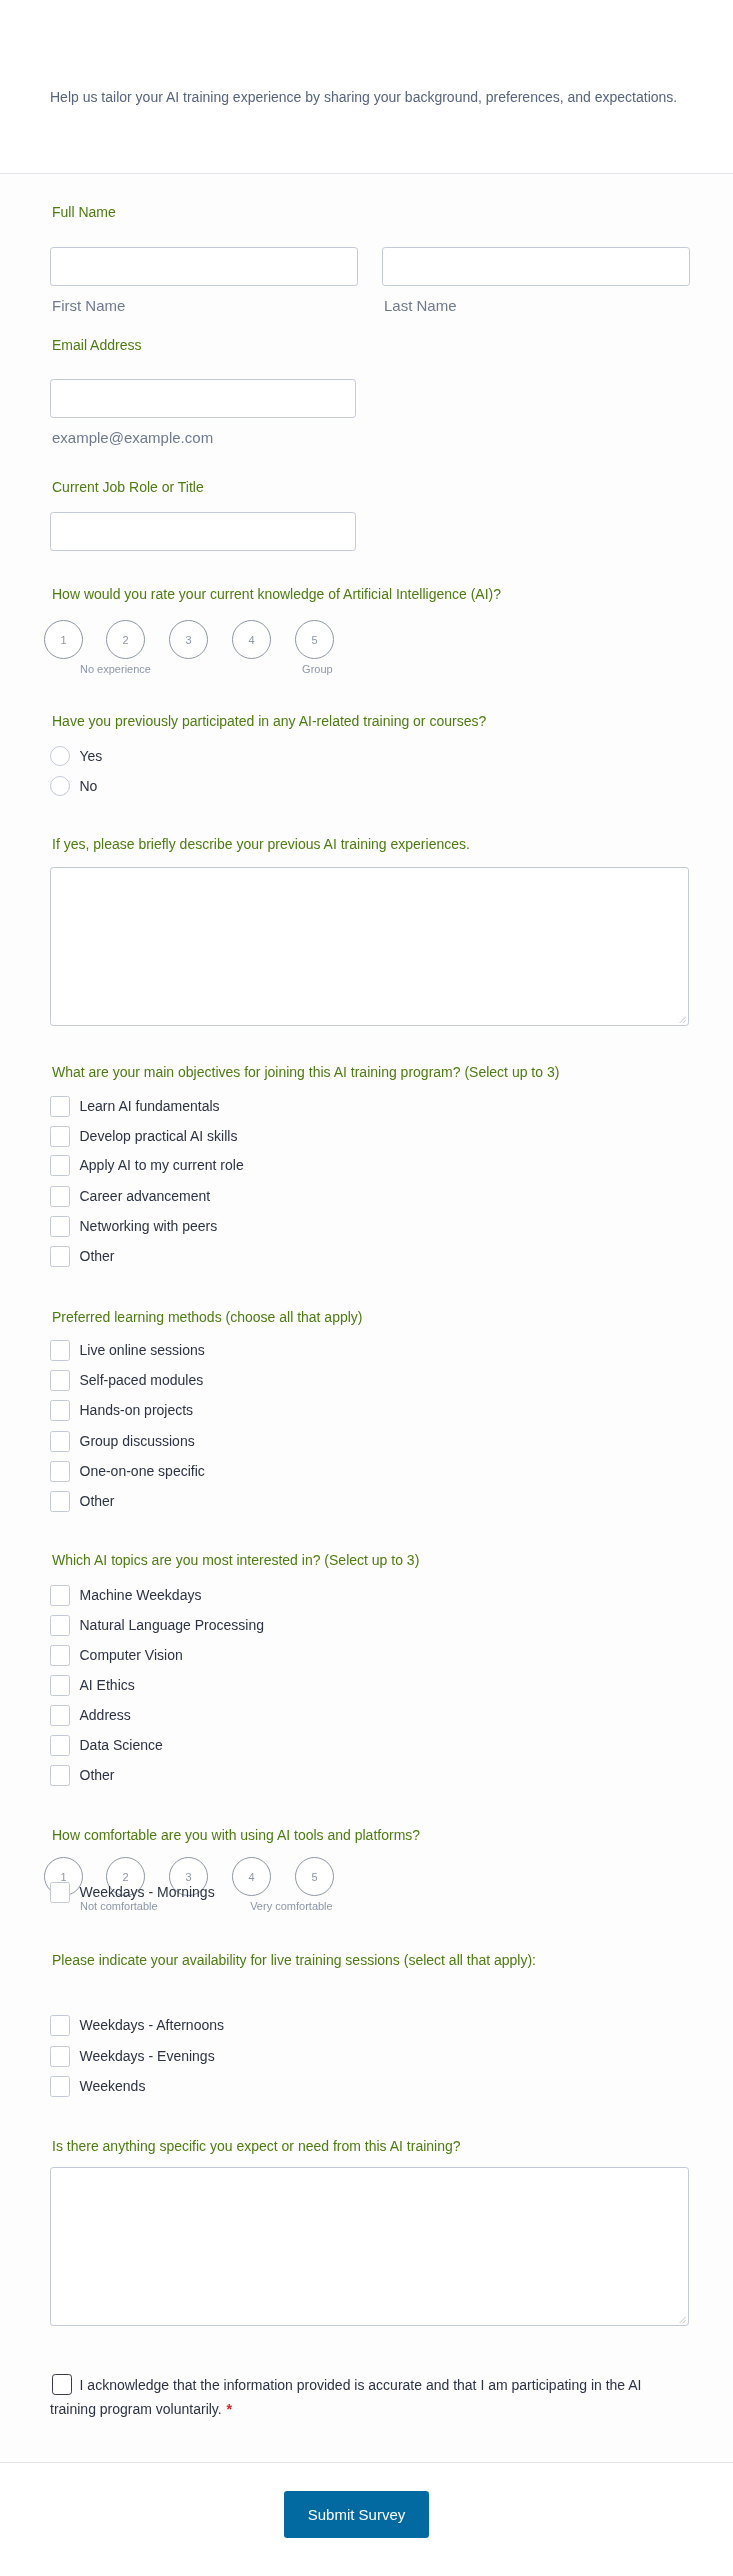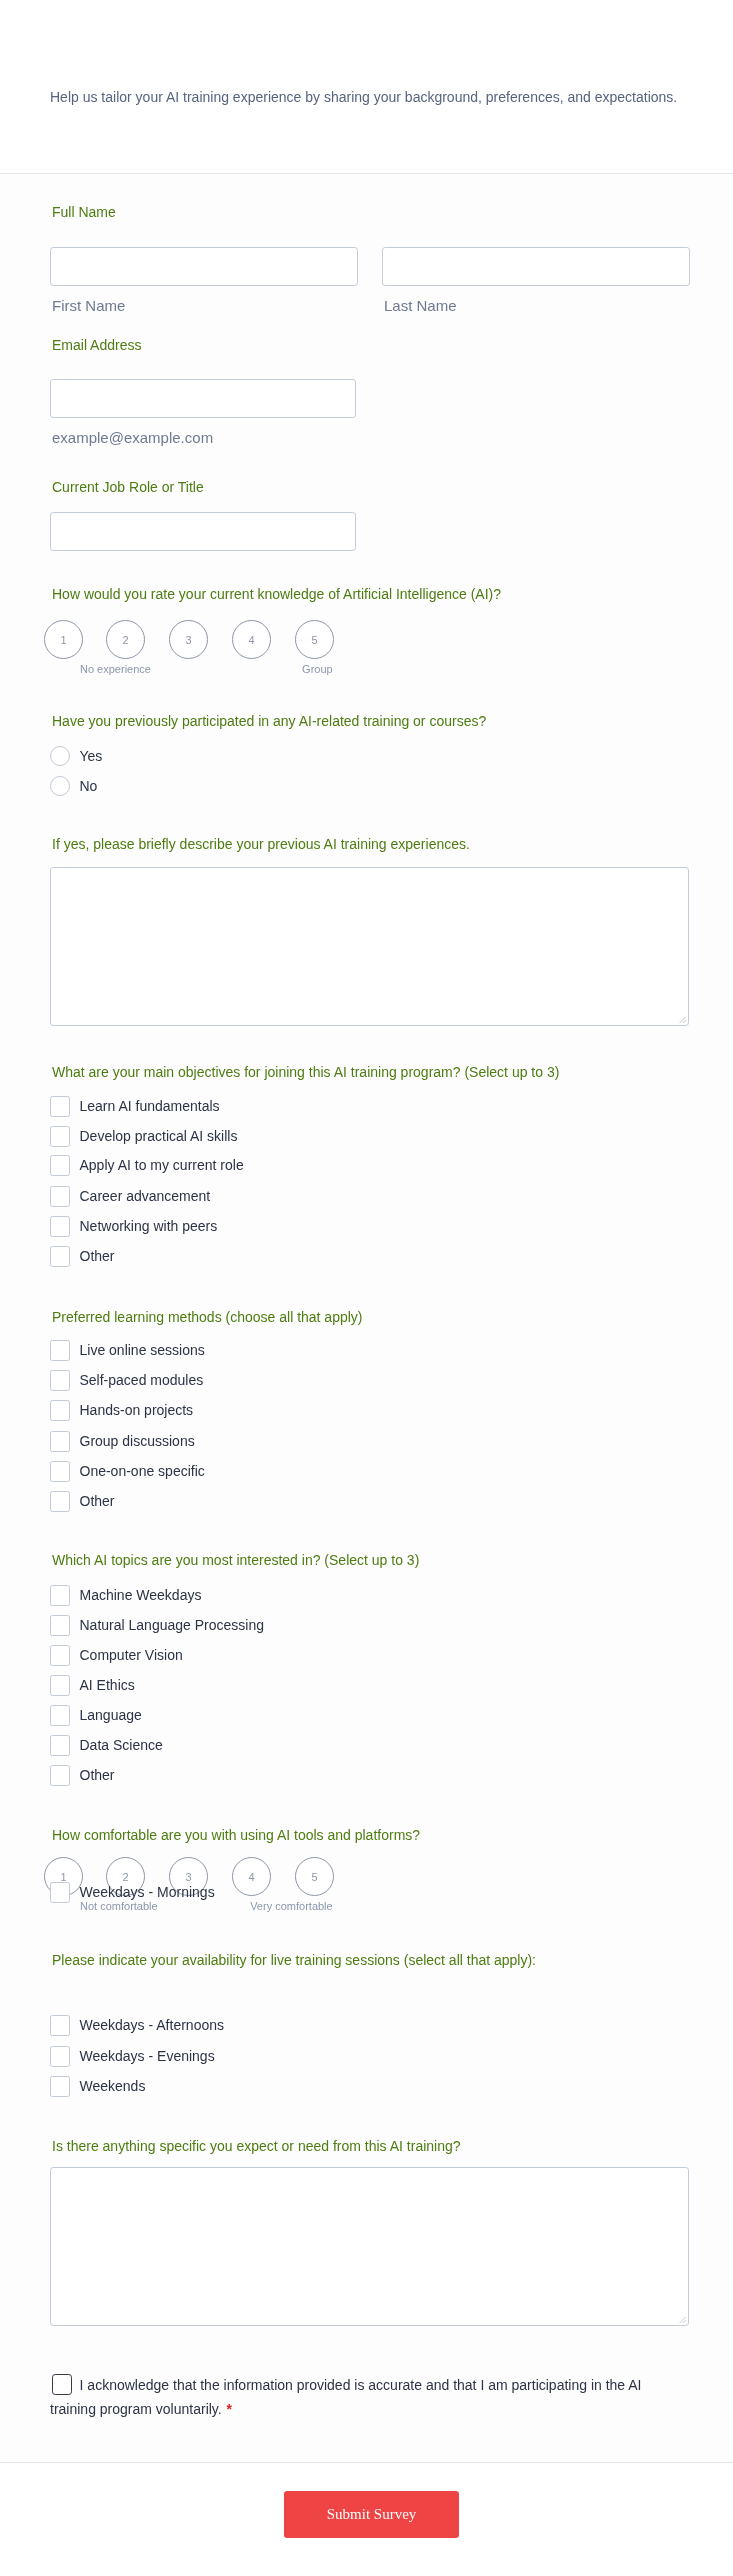--- a/index.html
+++ b/index.html
@@ -28,21 +28,21 @@
   .opt { position: absolute; left: 50px; height: 20.5px; display: flex; align-items: center; }
   .radio { width: 20px; height: 20px; border: 1.2px solid #c3cad8; border-radius: 50%; background: #fff; flex: none; }
   .checkbox { width: 20px; height: 20.5px; border: 1.2px solid #c3cad8; border-radius: 2.4px; background: #fff; flex: none; }
   .opt-label { margin-left: 9.5px; font-size: 14px; color: #2c3345; white-space: nowrap; }
 
   .ack { position: absolute; left: 50px; top: 2373px; width: 599px; font-size: 14px; line-height: 24px; color: #2c3345; }
   .ack-box { display: inline-block; width: 20px; height: 20.5px; border: 1.6px solid #3a3a48; border-radius: 3.2px; vertical-align: -4.7px; margin-left: 1.6px; margin-right: 8px; background: #fff; }
   .required { color: #e02020; margin-left: 4.7px; font-weight: 700; }
 
   .footer { position: absolute; left: 0; top: 2462px; width: 734px; height: 114px; border-top: 0.8px solid #e3e5ec; background: #ffffff; }
-  .submit { position: absolute; left: 284px; top: 28px; width: 175px; height: 47px; background: #ef4444; border: none; border-radius: 3.2px; color: #ffffff; font-size: 15px; font-family: Liberation Serif, serif; display: flex; align-items: center; justify-content: center; }
+  .submit { position: absolute; left: 284px; top: 28px; width: 145px; height: 47px; background: #0369a1; border: none; border-radius: 3.2px; color: #ffffff; font-size: 15px; font-family: Liberation Sans, sans-serif; display: flex; align-items: center; justify-content: center; }
 </style>
 </head>
 <body>
 
 <div class="header">
   <p class="subtitle">Help us tailor your AI training experience by sharing your background, preferences, and expectations.</p>
 </div>
 
 <div class="main"></div>
 
@@ -152,21 +152,21 @@
 <div class="opt" style="top:1645px">
     <span class="checkbox"></span>
     <span class="opt-label">Computer Vision</span>
   </div>
 <div class="opt" style="top:1675px">
     <span class="checkbox"></span>
     <span class="opt-label">AI Ethics</span>
   </div>
 <div class="opt" style="top:1705px">
     <span class="checkbox"></span>
-    <span class="opt-label">Language</span>
+    <span class="opt-label">Address</span>
   </div>
 <div class="opt" style="top:1735px">
     <span class="checkbox"></span>
     <span class="opt-label">Data Science</span>
   </div>
 <div class="opt" style="top:1765px">
     <span class="checkbox"></span>
     <span class="opt-label">Other</span>
   </div>
 

